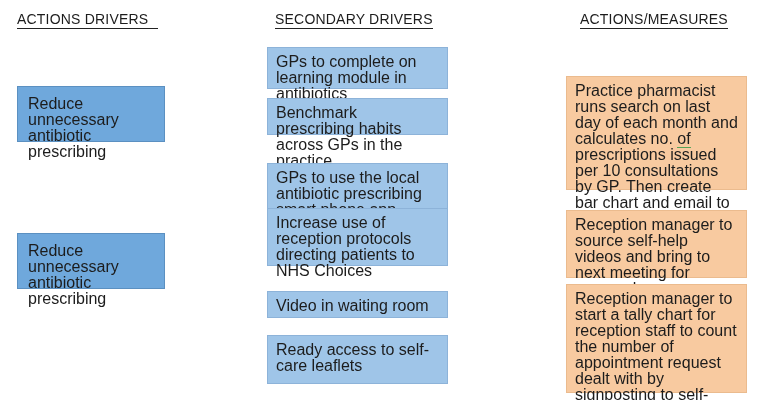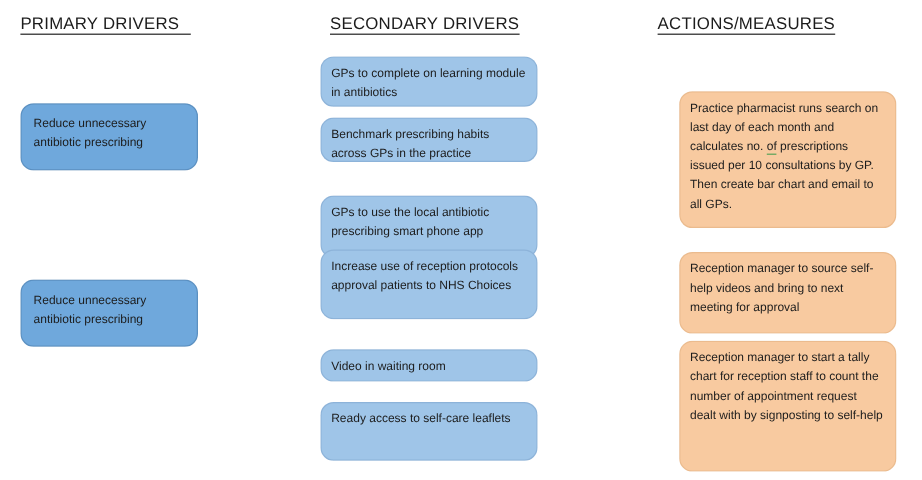--- a/index.html
+++ b/index.html
@@ -16,22 +16,22 @@
     overflow:hidden;
   }
   .col-header{
     position:absolute;font-size:14px;letter-spacing:.2px;white-space:nowrap;
   }
   .col-header .ul{
     display:inline-block;border-bottom:1.4px solid #222;padding-bottom:1px;
   }
   .col-header .ul.trail{padding-right:10px;}
   .box{
-    position:absolute;box-sizing:border-box;font-size:10px;line-height:16px;
-    color:var(--text);word-wrap:break-word;border-radius:11px;
+    position:absolute;box-sizing:border-box;font-size:16px;line-height:16px;
+    color:var(--text);word-wrap:break-word;
   }
   .pd{left:17px;width:148px;background:var(--blue1);border:1px solid rgba(30,70,110,.25);padding:9px 10px;}
   #pd1{top:86px;height:56px}
   #pd2{top:233px;height:56px}
   .sd{left:267px;width:181px;background:var(--blue2);border:1px solid rgba(60,100,150,.18);padding:6px 8px;}
   #sd1{top:47px;height:42px}
   #sd2{top:98px;height:37px}
   #sd3{top:163px;height:52px}
   #sd4{top:208px;height:58px}
   #sd5{top:291px;height:27px;}
@@ -39,34 +39,34 @@
   .am{left:566px;width:181px;background:var(--orange);border:1px solid rgba(180,120,60,.18);padding:6px 8px;line-height:16px;}
   #am1{top:76px;height:114px}
   #am2{top:210px;height:68px}
   #am3{top:284px;height:109px}
   .grammar{border-bottom:1.6px solid var(--grammar);}
 </style>
 </head>
 <body>
 
 <div class="col-header" style="left:17px;top:11px">
-  <span class="ul trail">PRIMARY DRIVERS</span>
+  <span class="ul trail">ACTIONS DRIVERS</span>
 </div>
 <div class="col-header" style="left:275px;top:11px">
   <span class="ul">SECONDARY DRIVERS</span>
 </div>
-<div class="col-header" style="left:548px;top:11px">
+<div class="col-header" style="left:580px;top:11px">
   <span class="ul">ACTIONS/MEASURES</span>
 </div>
 
 <div class="box pd" id="pd1">Reduce unnecessary antibiotic prescribing</div>
 <div class="box pd" id="pd2">Reduce unnecessary antibiotic prescribing</div>
 
 <div class="box sd" id="sd1">GPs to complete on learning module in antibiotics</div>
 <div class="box sd" id="sd2">Benchmark prescribing habits across GPs in the practice</div>
 <div class="box sd" id="sd3">GPs to use the local antibiotic prescribing smart phone app</div>
-<div class="box sd" id="sd4">Increase use of reception protocols approval patients to NHS Choices</div>
+<div class="box sd" id="sd4">Increase use of reception protocols directing patients to NHS Choices</div>
 <div class="box sd" id="sd5">Video in waiting room</div>
 <div class="box sd" id="sd6">Ready access to self-care leaflets</div>
 
 <div class="box am" id="am1"><span>Practice pharmacist runs search on last day of each month and calculates no. </span><span class="grammar">of</span><span> prescriptions issued per 10 consultations by GP. Then create bar chart and email to all GPs.</span></div>
 <div class="box am" id="am2">Reception manager to source self-help videos and bring to next meeting for approval</div>
 <div class="box am" id="am3">Reception manager to start a tally chart for reception staff to count the number of appointment request dealt with by signposting to self-help</div>
 
 </body></html>

